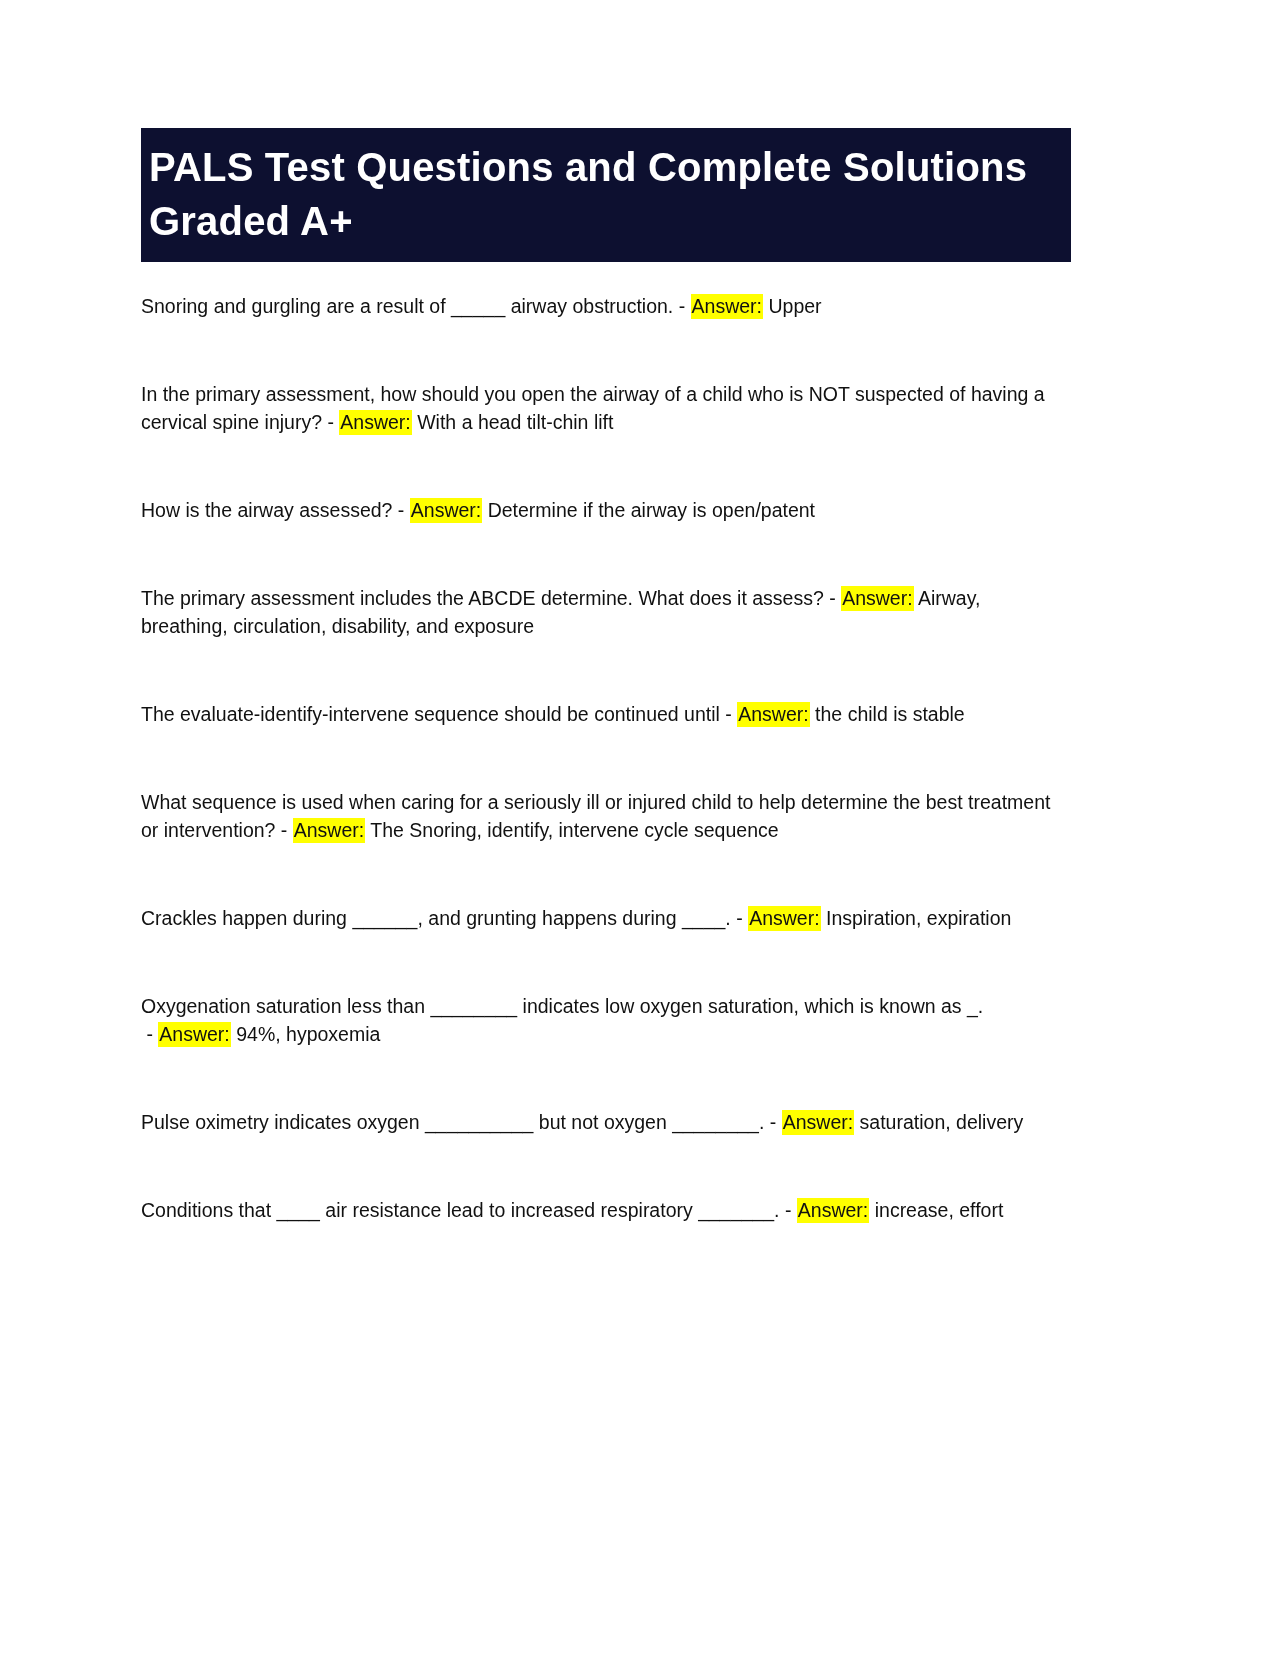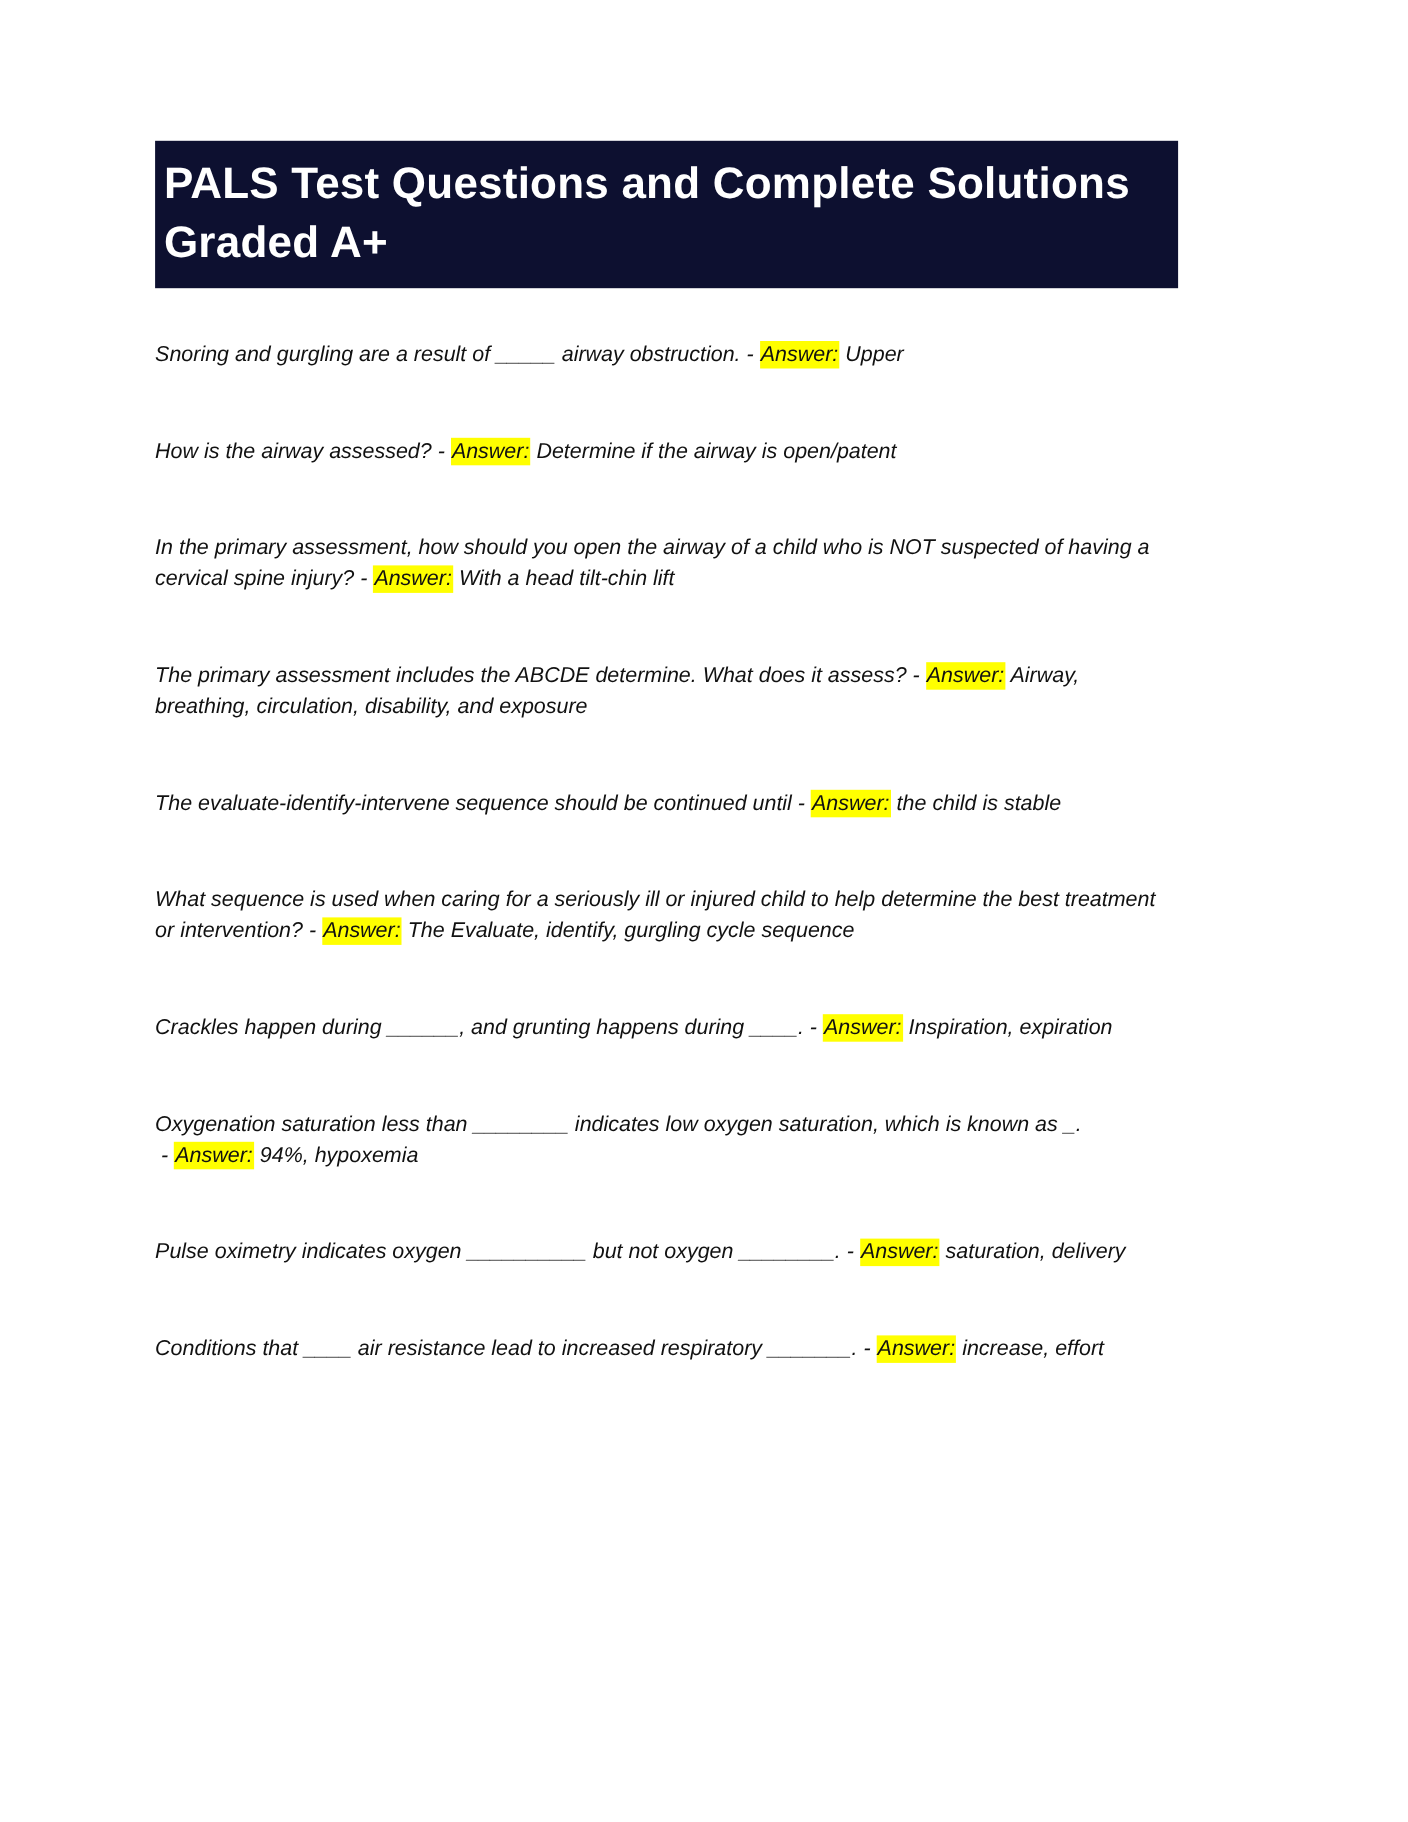--- a/index.html
+++ b/index.html
@@ -34,22 +34,21 @@
     color: #ffffff;
     font-family: "Liberation Sans", sans-serif;
     font-weight: bold;
     font-size: 40px;
     line-height: 54px;
     padding: 12px 0 14px 8px;
     width: 922px;
     letter-spacing: 0.2px;
   }
   .qa-list {
-    margin-top: 46px;
-    font-style: italic;
+    margin-top: 30px;
   }
   .qa-item {
     font-family: "Liberation Sans", sans-serif;
     font-size: 19.5px;
     line-height: 28px;
     color: #111111;
     margin-bottom: 60px;
     max-width: 925px;
     text-align: left;
   }
@@ -73,37 +72,37 @@
     <div class="title-banner">PALS Test Questions and Complete Solutions Graded A+</div>
 
     <div class="qa-list">
 
       <div class="qa-item">
         <span>Snoring and gurgling are a result of _____ airway obstruction.</span><span class="sep"> - </span><span class="hl">Answer:</span> <span>Upper</span>
       </div>
 
 
       <div class="qa-item">
-        <span>How is the airway assessed?</span><span class="sep"> - </span><span class="hl">Answer:</span> <span>Determine if the airway is open/patent</span>
+        <span>In the primary assessment, how should you open the airway of a child who is NOT suspected of having a cervical spine injury?</span><span class="sep"> - </span><span class="hl">Answer:</span> <span>With a head tilt-chin lift</span>
       </div>
 
       <div class="qa-item">
-        <span>In the primary assessment, how should you open the airway of a child who is NOT suspected of having a cervical spine injury?</span><span class="sep"> - </span><span class="hl">Answer:</span> <span>With a head tilt-chin lift</span>
+        <span>How is the airway assessed?</span><span class="sep"> - </span><span class="hl">Answer:</span> <span>Determine if the airway is open/patent</span>
       </div>
 
       <div class="qa-item">
         <span>The primary assessment includes the ABCDE determine. What does it assess?</span><span class="sep"> - </span><span class="hl">Answer:</span> <span>Airway, breathing, circulation, disability, and exposure</span>
       </div>
 
       <div class="qa-item">
         <span>The evaluate-identify-intervene sequence should be continued until</span><span class="sep"> - </span><span class="hl">Answer:</span> <span>the child is stable</span>
       </div>
 
       <div class="qa-item">
-        <span>What sequence is used when caring for a seriously ill or injured child to help determine the best treatment or intervention?</span><span class="sep"> - </span><span class="hl">Answer:</span> <span>The Evaluate, identify, gurgling cycle sequence</span>
+        <span>What sequence is used when caring for a seriously ill or injured child to help determine the best treatment or intervention?</span><span class="sep"> - </span><span class="hl">Answer:</span> <span>The Snoring, identify, intervene cycle sequence</span>
       </div>
 
       <div class="qa-item">
         <span>Crackles happen during ______, and grunting happens during ____.</span><span class="sep"> - </span><span class="hl">Answer:</span> <span>Inspiration, expiration</span>
       </div>
 
       <div class="qa-item">
         <span>Oxygenation saturation less than ________ indicates low oxygen saturation, which is known as _.</span><span class="sep"> - </span><span class="hl">Answer:</span> <span>94%, hypoxemia</span>
       </div>
 

